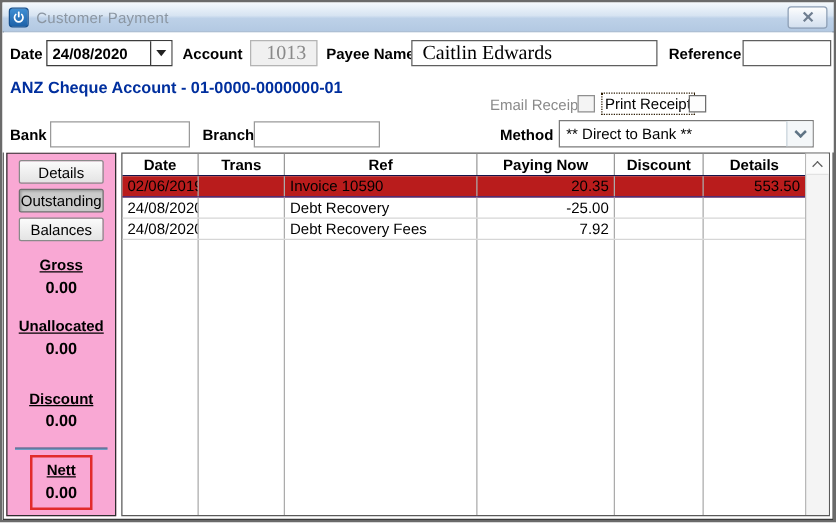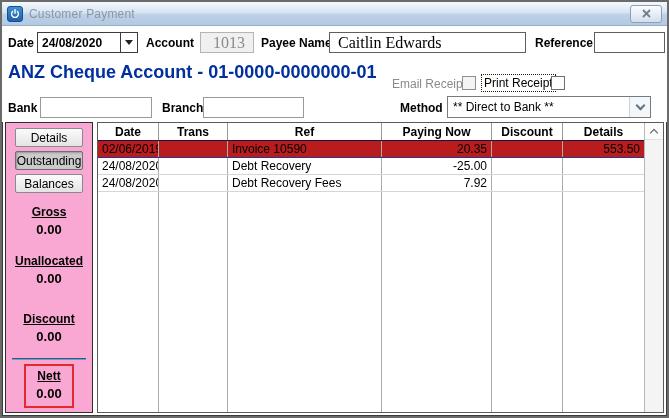--- a/index.html
+++ b/index.html
@@ -43,21 +43,21 @@
     position:absolute; height:21px; border:1px solid #3c3c3c; background:#fff;
     display:flex; align-items:center;
   }
   .combo-date .val{ flex:1; padding:0 4px; font-weight:bold; }
   .combo-date .dd{
     width:17px; height:100%; border-left:1px solid #3c3c3c; background:#fff;
     display:flex; align-items:center; justify-content:center;
   }
   .tri-down{ width:0; height:0; border-left:4px solid transparent; border-right:4px solid transparent; border-top:5px solid #222; }
   .field-disabled{ background:#f0f0f0; color:#8a8a8a; border:1px solid #b4b4b4; text-align:right; }
-  .acct-heading{ position:absolute; left:6px; top:36px; font-size:18px; font-weight:bold; color:#002f9e; }
+  .acct-heading{ position:absolute; left:6px; top:36px; font-size:13px; font-weight:bold; color:#002f9e; }
   .chk{ position:absolute; width:14px; height:14px; background:#fdfdfd; border:1px solid #6e6e6e; }
   .chk.dim{ border-color:#8f8f8f; background:#f4f4f4; }
   .lbl-dim{ color:#8a8a8a; font-weight:normal; }
   .lbl-focus{ outline:1px dotted #2b1a00; padding:1px 2px; font-weight:normal; }
   .combo-method{
     position:absolute; height:22px; border:1px solid #7a7a7a; background:#fff;
     display:flex; align-items:center;
   }
   .combo-method .val{ flex:1; padding:0 5px; }
   .combo-method .dd{

